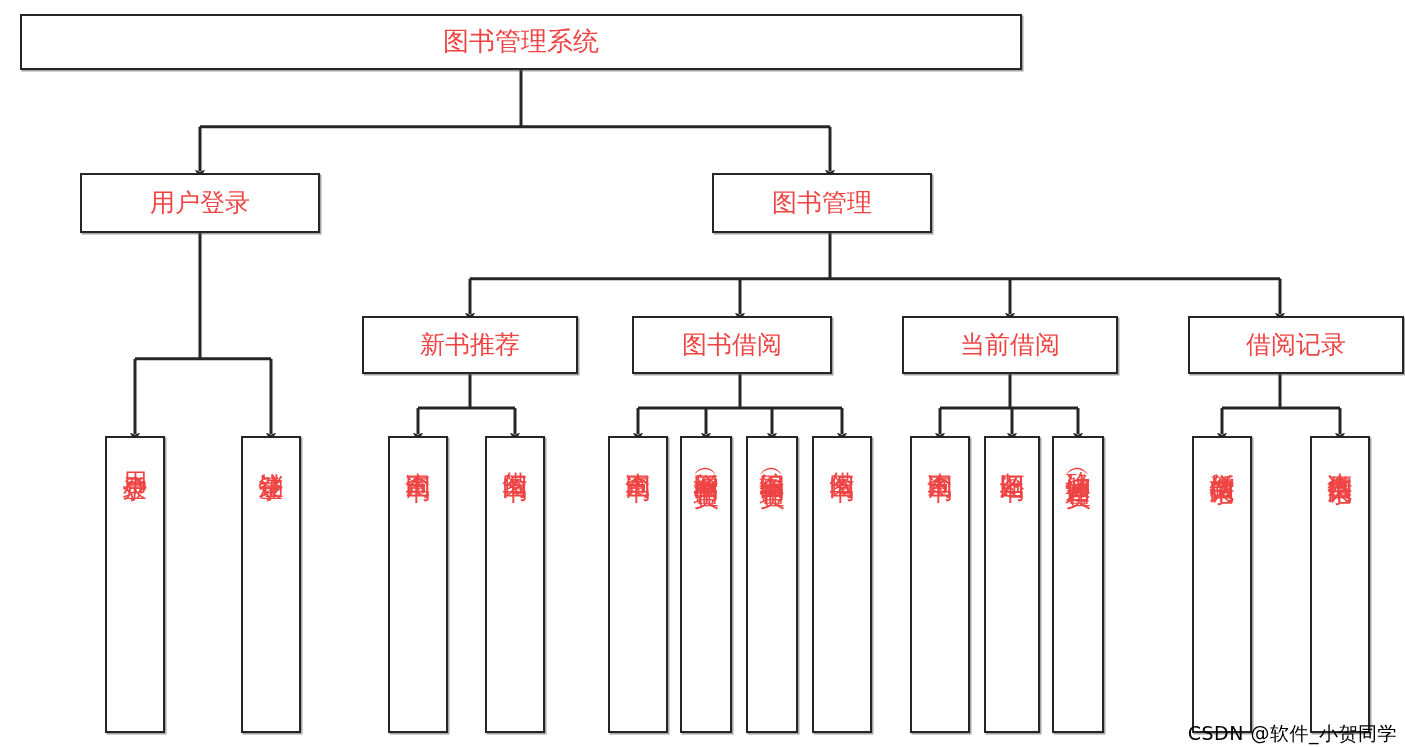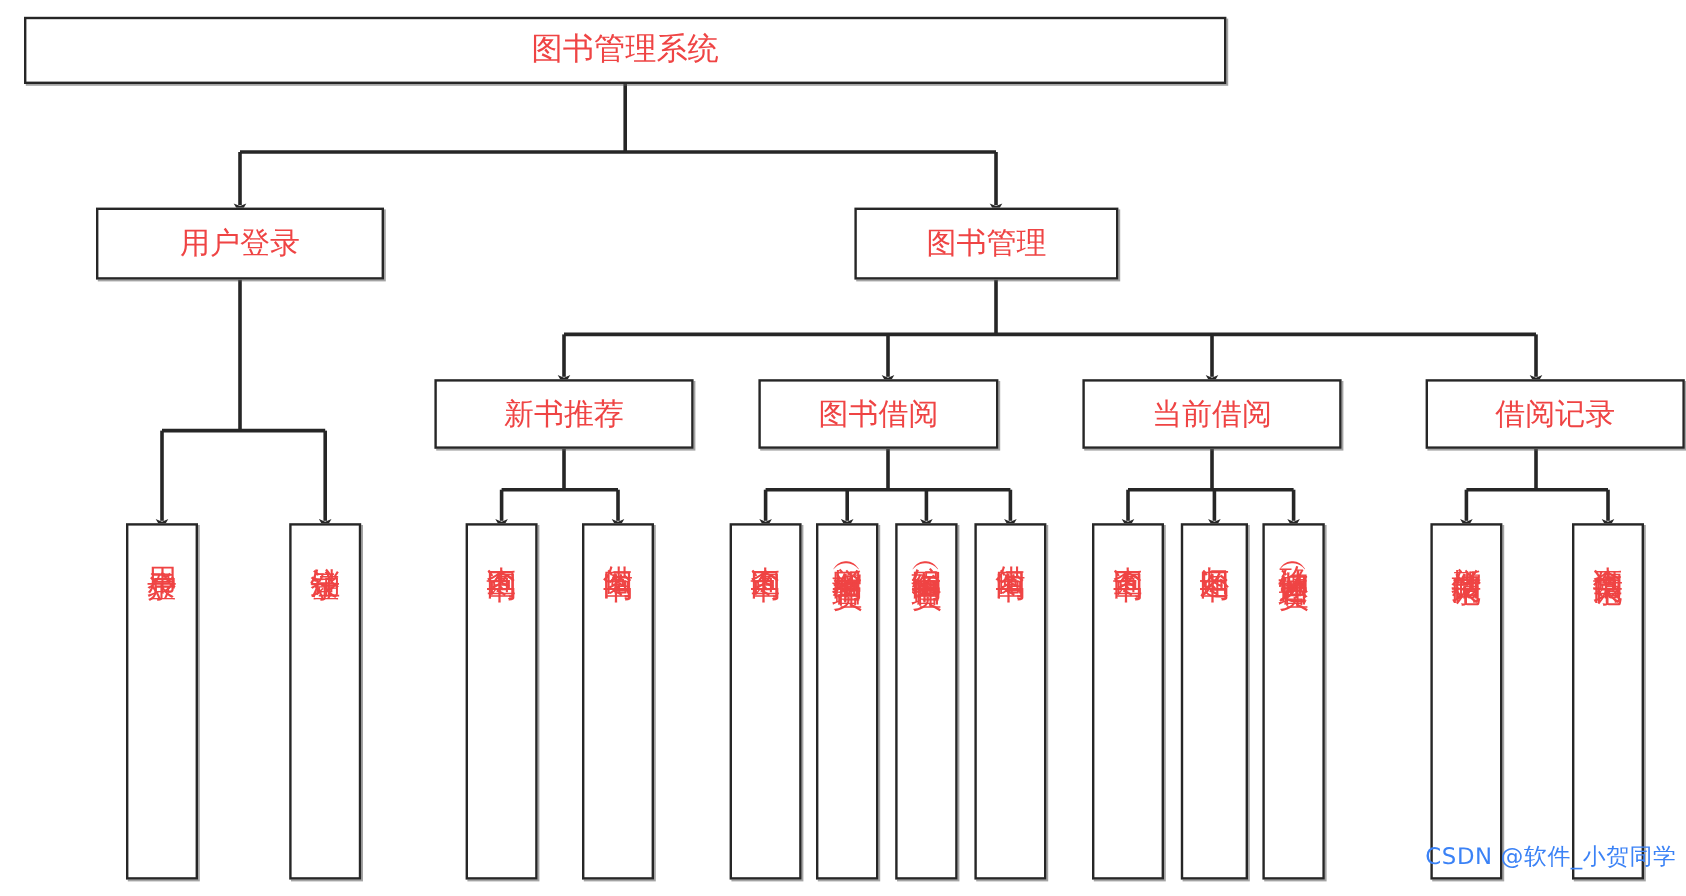--- a/index.html
+++ b/index.html
@@ -54,23 +54,23 @@
   .node.vert .label {
     writing-mode: vertical-rl;
     text-orientation: upright;
     font-size: 25px;
     letter-spacing: 2px;
     line-height: 1;
   }
   #watermark {
     position: absolute;
     right: 8px;
-    bottom: 20px;
+    bottom: 0;
     font-size: 19px;
-    color: #3b82f6;
+    color: #000000;
     letter-spacing: 0.5px;
     white-space: pre;
     user-select: none;
   }
 </style>
 </head>
 <body>
 
 <div id="canvas">
 

